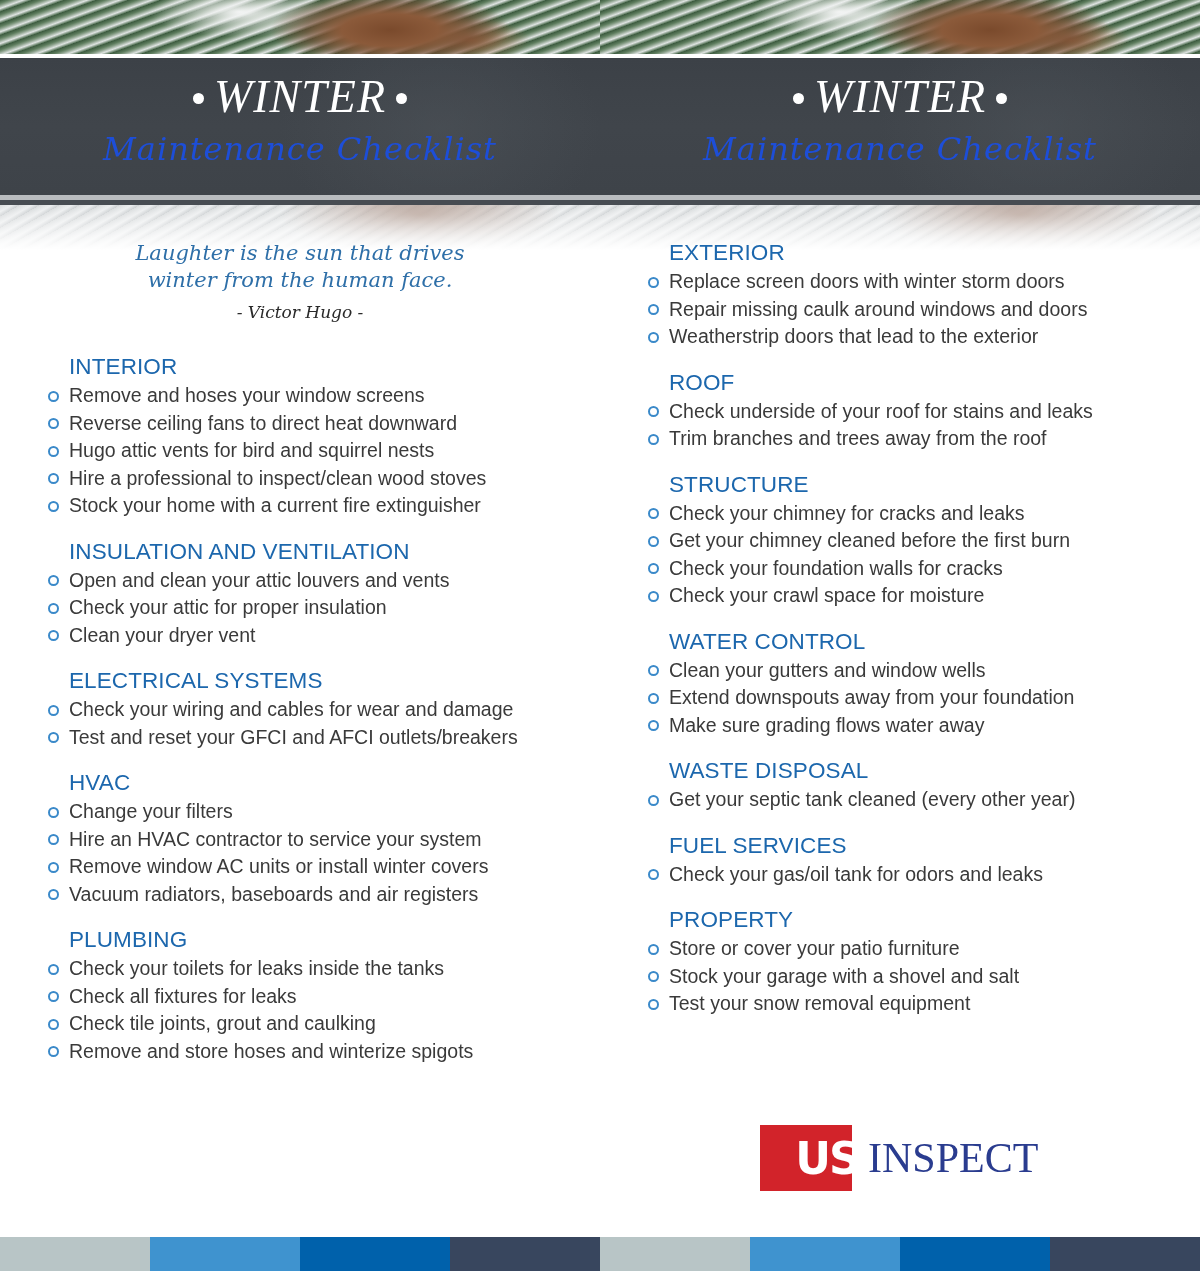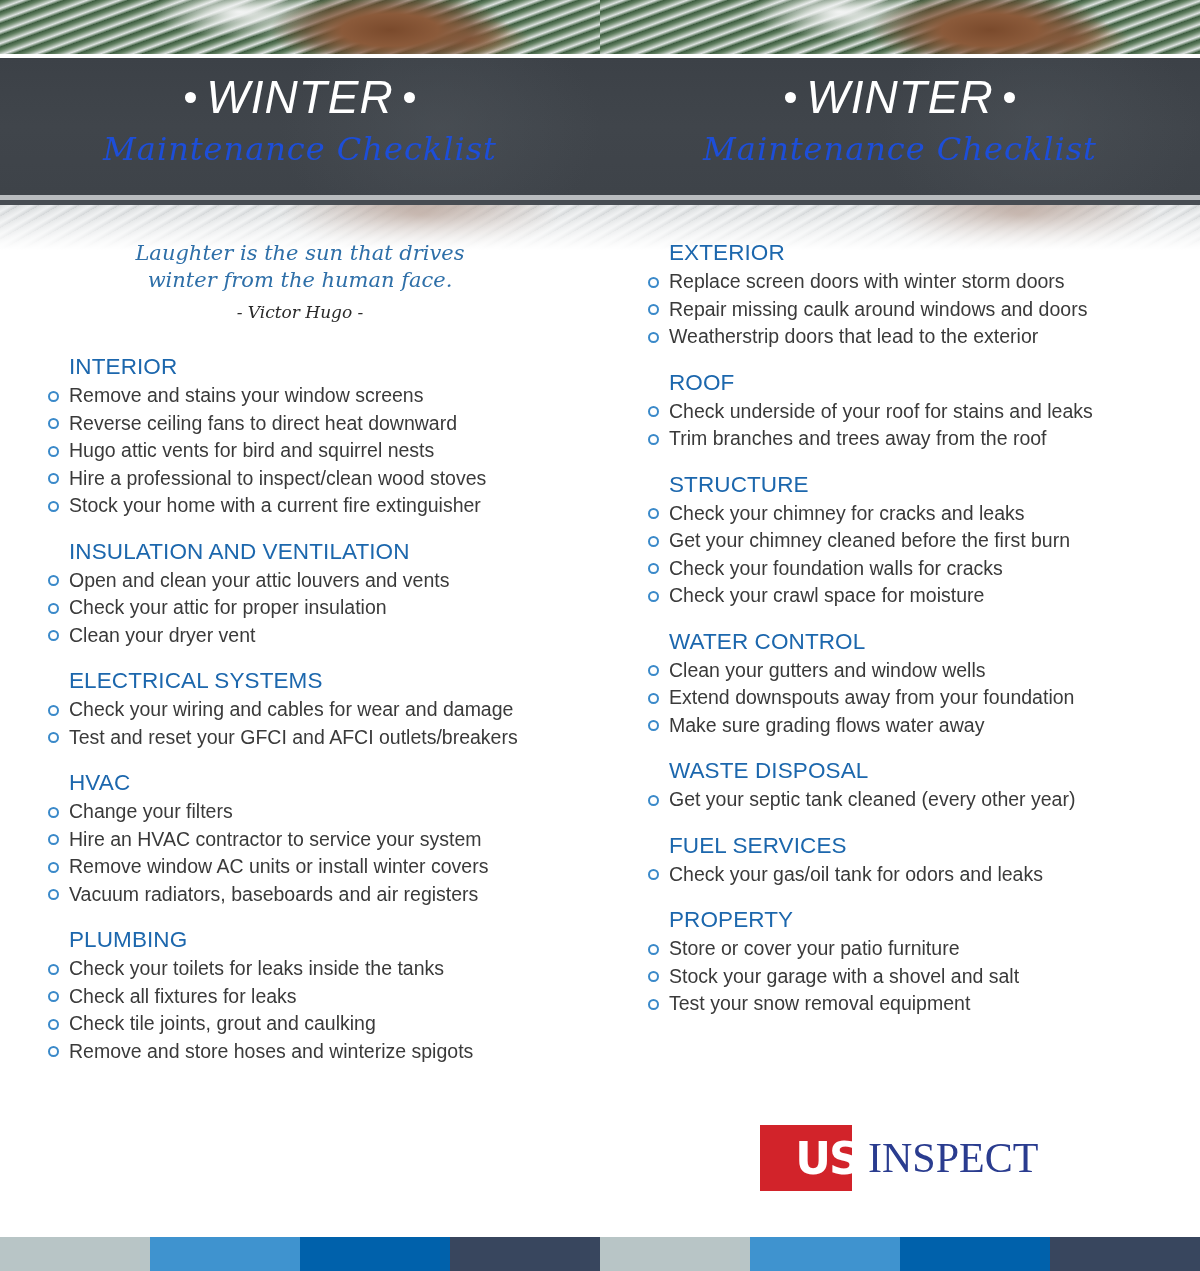--- a/index.html
+++ b/index.html
@@ -37,21 +37,21 @@
   .fade {
     position: absolute; left: 0; top: 205px; width: 600px; height: 45px;
     background:
       linear-gradient(180deg, rgba(255,255,255,0) 0%, rgba(255,255,255,1) 100%),
       radial-gradient(ellipse 140px 40px at 420px 10px, #b8a49a 0%, rgba(200,190,185,0) 100%),
       repeating-linear-gradient(150deg, #d9dcdd 0px, #eceeef 6px, #c9cdcf 10px);
   }
 
   .title-winter {
     position: absolute; left: 0; top: 70px; width: 600px; text-align: center;
-    font-family: Liberation Sans, sans-serif; font-size: 46px; color: #ffffff;
+    font-family: Liberation Serif, serif; font-size: 46px; color: #ffffff;
     letter-spacing: 1px; font-style: italic; font-weight: normal;
   }
   .title-winter .dot { display: inline-block; width: 11px; height: 11px; border-radius: 50%; background: #fff; vertical-align: middle; margin: 0 10px; position: relative; top: -3px; }
   .title-sub {
     position: absolute; left: 0; top: 130px; width: 600px; text-align: center;
     font-family: "DejaVu Serif", serif; font-style: italic; font-size: 32px; color: #1d4ed8;
     letter-spacing: 1px;
   }
 
   .quote {
@@ -113,21 +113,21 @@
     <div>Laughter is the sun that drives</div>
     <div>winter from the human face.</div>
   </div>
   <div class="quote-author">- Victor Hugo -</div>
 
   <div class="sections" id="left-sections">
       <div class="section">
         <div class="section-title">INTERIOR</div>
         <div class="item">
           <span class="bullet"></span>
-          <span class="item-text">Remove and stains your window screens</span>
+          <span class="item-text">Remove and hoses your window screens</span>
         </div>
         <div class="item">
           <span class="bullet"></span>
           <span class="item-text">Reverse ceiling fans to direct heat downward</span>
         </div>
         <div class="item">
           <span class="bullet"></span>
           <span class="item-text">Hugo attic vents for bird and squirrel nests</span>
         </div>
         <div class="item">

